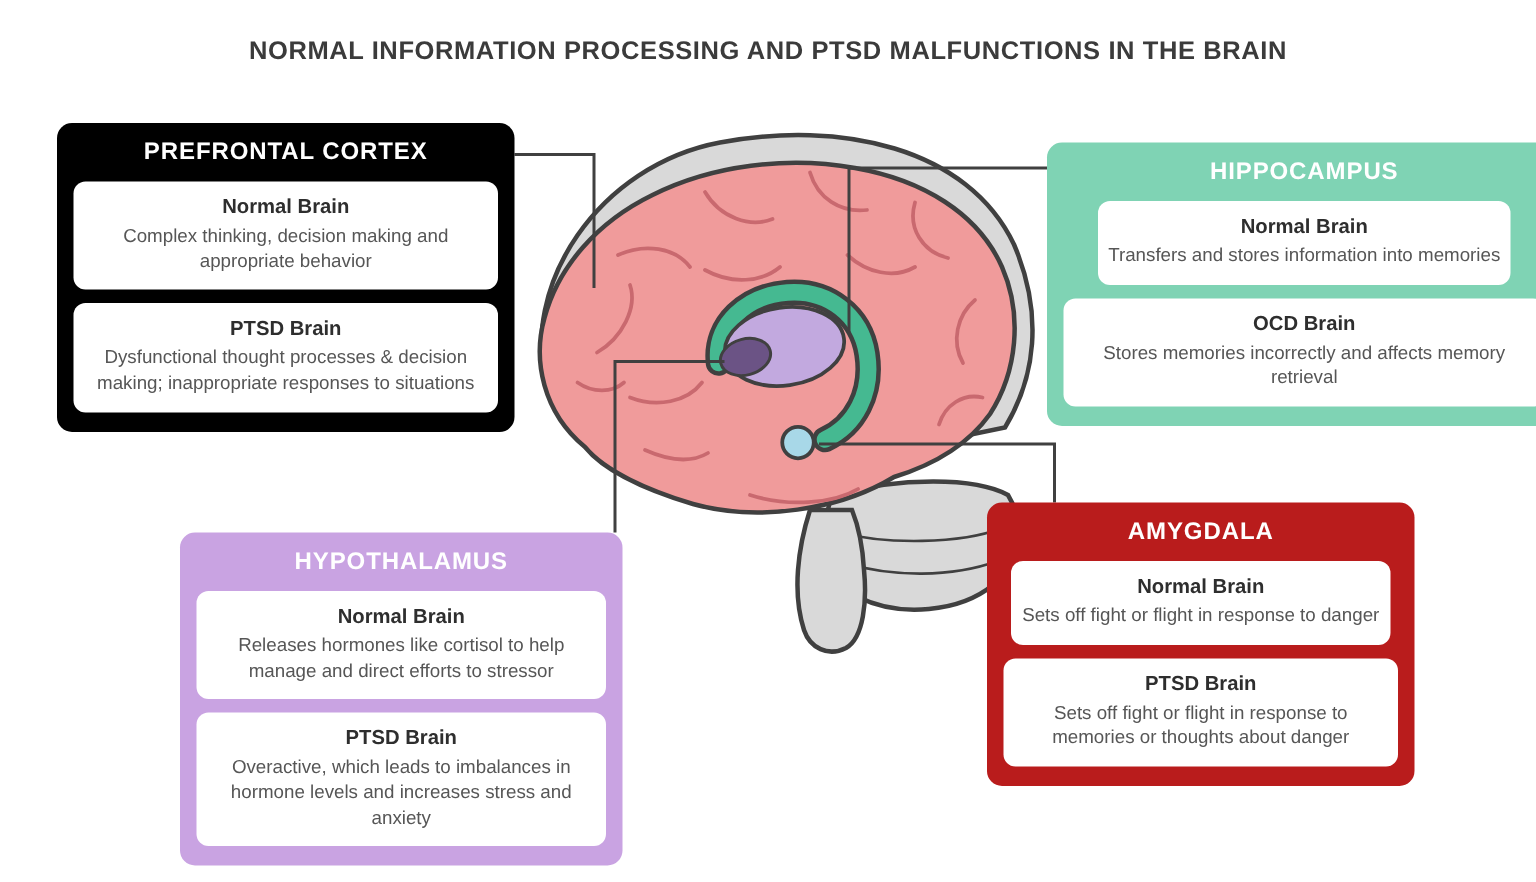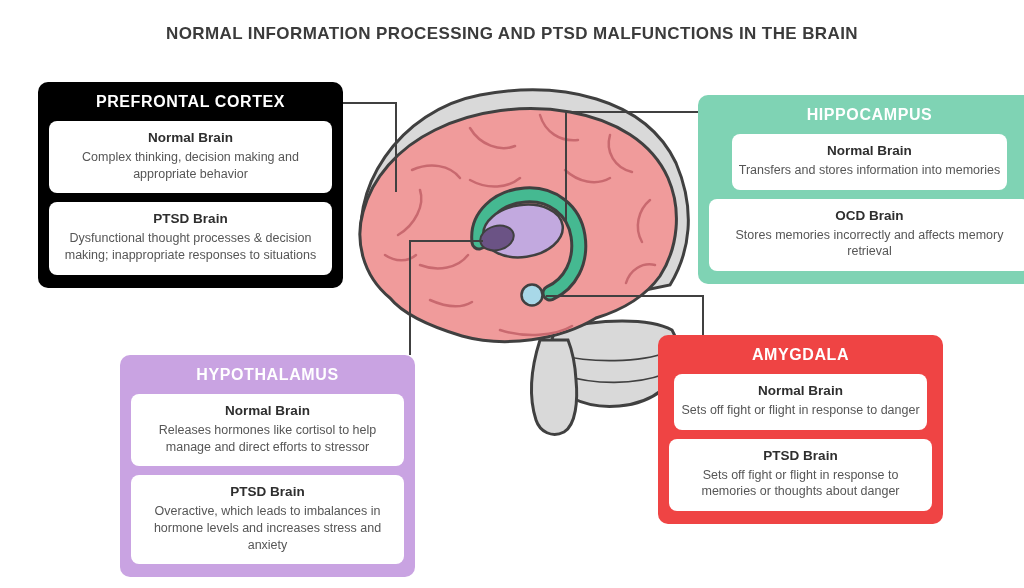--- a/index.html
+++ b/index.html
@@ -167,21 +167,21 @@
         <h3>Normal Brain</h3>
         <p>Releases hormones like cortisol to help manage and direct efforts to stressor</p>
       </div>
       <div class="card">
         <h3>PTSD Brain</h3>
         <p>Overactive, which leads to imbalances in hormone levels and increases stress and anxiety</p>
       </div>
     </div>
   </section>
 
-  <section class="region-box" id="box-amygdala" style="background-color: #ef4444;">
+  <section class="region-box" id="box-amygdala" style="background-color: #b91c1c;">
     <h2 class="region-title">AMYGDALA</h2>
     <div class="cards">
       <div class="card">
         <h3>Normal Brain</h3>
         <p>Sets off fight or flight in response to danger</p>
       </div>
       <div class="card">
         <h3>PTSD Brain</h3>
         <p>Sets off fight or flight in response to memories or thoughts about danger</p>
       </div>

